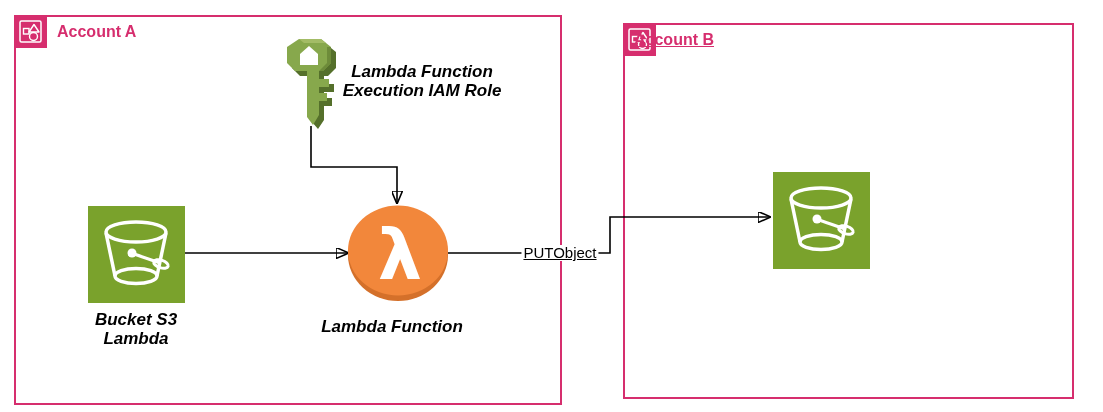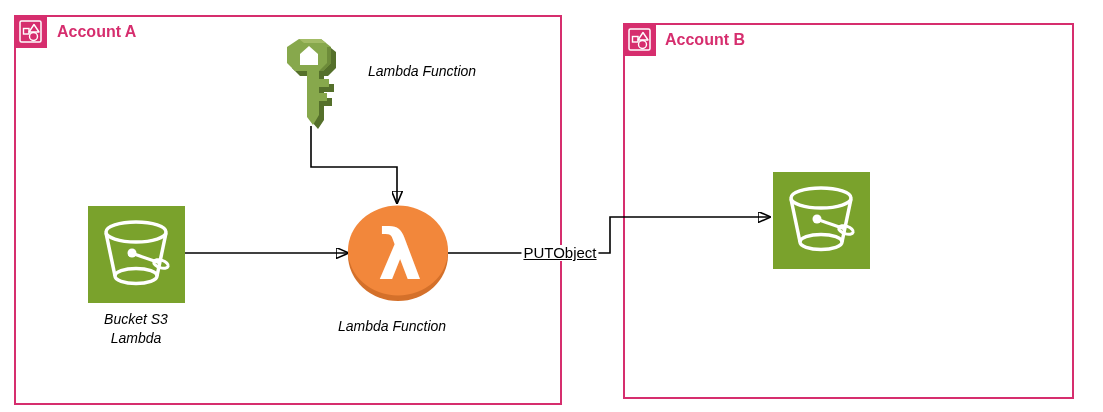--- a/index.html
+++ b/index.html
@@ -12,25 +12,25 @@
   }
   .account-box.a{left:14px;top:15px;width:548px;height:390px;}
   .account-box.b{left:623px;top:23px;width:451px;height:376px;}
   .account-icon{position:absolute;width:33px;height:33px;}
   .account-icon.a{left:14px;top:15px;}
   .account-icon.b{left:623px;top:23px;}
   .account-label{
     position:absolute;font-size:16px;font-weight:bold;color:#D62E6E;white-space:nowrap;
   }
   .account-label.a{left:57px;top:23px;}
-  .account-label.b{left:665px;top:31px;}
+  .account-label.b{left:634px;top:31px;text-decoration:underline;}
   .node{position:absolute;}
   .node-label{
     position:absolute;transform:translateX(-50%);text-align:center;
-    font-size:14px;font-weight:normal;font-style:italic;line-height:19px;white-space:nowrap;
+    font-size:17px;font-weight:bold;font-style:italic;line-height:19px;white-space:nowrap;
   }
   .edge-label{
     position:absolute;transform:translateX(-50%);text-align:center;
     font-size:15px;line-height:16px;white-space:nowrap;background:#ffffff;padding:0 2px;
   }
   .connectors{position:absolute;left:0;top:0;width:1103px;height:412px;}
   .connectors path{fill:none;stroke:#000000;stroke-width:1.6px;}
 </style>
 </head>
 <body>
@@ -76,20 +76,21 @@
     <svg width="60" height="92" viewBox="0 0 60 92">
       <path d="M21,7 L43,7 L53,15 L53,31 L45,39 L41,39 L41,47 L51,47 L51,55 L41,55 L41,61 L49,61 L49,69 L41,69 L41,83 L35,92 L29,85 L29,39 L17,39 L9,31 L9,15 Z" fill="#55702B"></path>
       <path d="M16,2 L38,2 L48,10 L48,26 L40,34 L36,34 L36,42 L46,42 L46,50 L36,50 L36,56 L44,56 L44,64 L36,64 L36,78 L30,88 L24,80 L24,34 L12,34 L4,26 L4,10 Z" fill="#87A84C"></path>
       <path d="M16,2 L38,2 L43,6 L21,6 Z" fill="#A3BC66"></path>
       <path d="M26,9 L35,17 L35,28 L17,28 L17,17 Z" fill="#ffffff"></path>
       <path d="M36,34 L40,34 L48,26 L48,10 L44,10 L44,26 Z" fill="#6E8C3A"></path>
     </svg>
   </div>
   <div class="node-label" style="left:422px;top:62px;">
     <div>Lambda Function</div>
+    <div>Execution IAM Role</div>
   </div>
 
   <div class="node" style="left:88px;top:206px;width:97px;height:97px;">
     <svg width="97" height="97" viewBox="0 0 97 97">
       <rect x="0" y="0" width="97" height="97" fill="#7AA22C"></rect>
       <ellipse cx="48" cy="26" rx="30" ry="10" fill="none" stroke="#fff" stroke-width="3.5"></ellipse>
       <path d="M18,27 L27,70" fill="none" stroke="#fff" stroke-width="3.5"></path>
       <path d="M78,27 L69,70" fill="none" stroke="#fff" stroke-width="3.5"></path>
       <ellipse cx="48" cy="70" rx="21" ry="7.5" fill="none" stroke="#fff" stroke-width="3.5"></ellipse>
       <circle cx="44" cy="47" r="4.5" fill="#fff"></circle>

